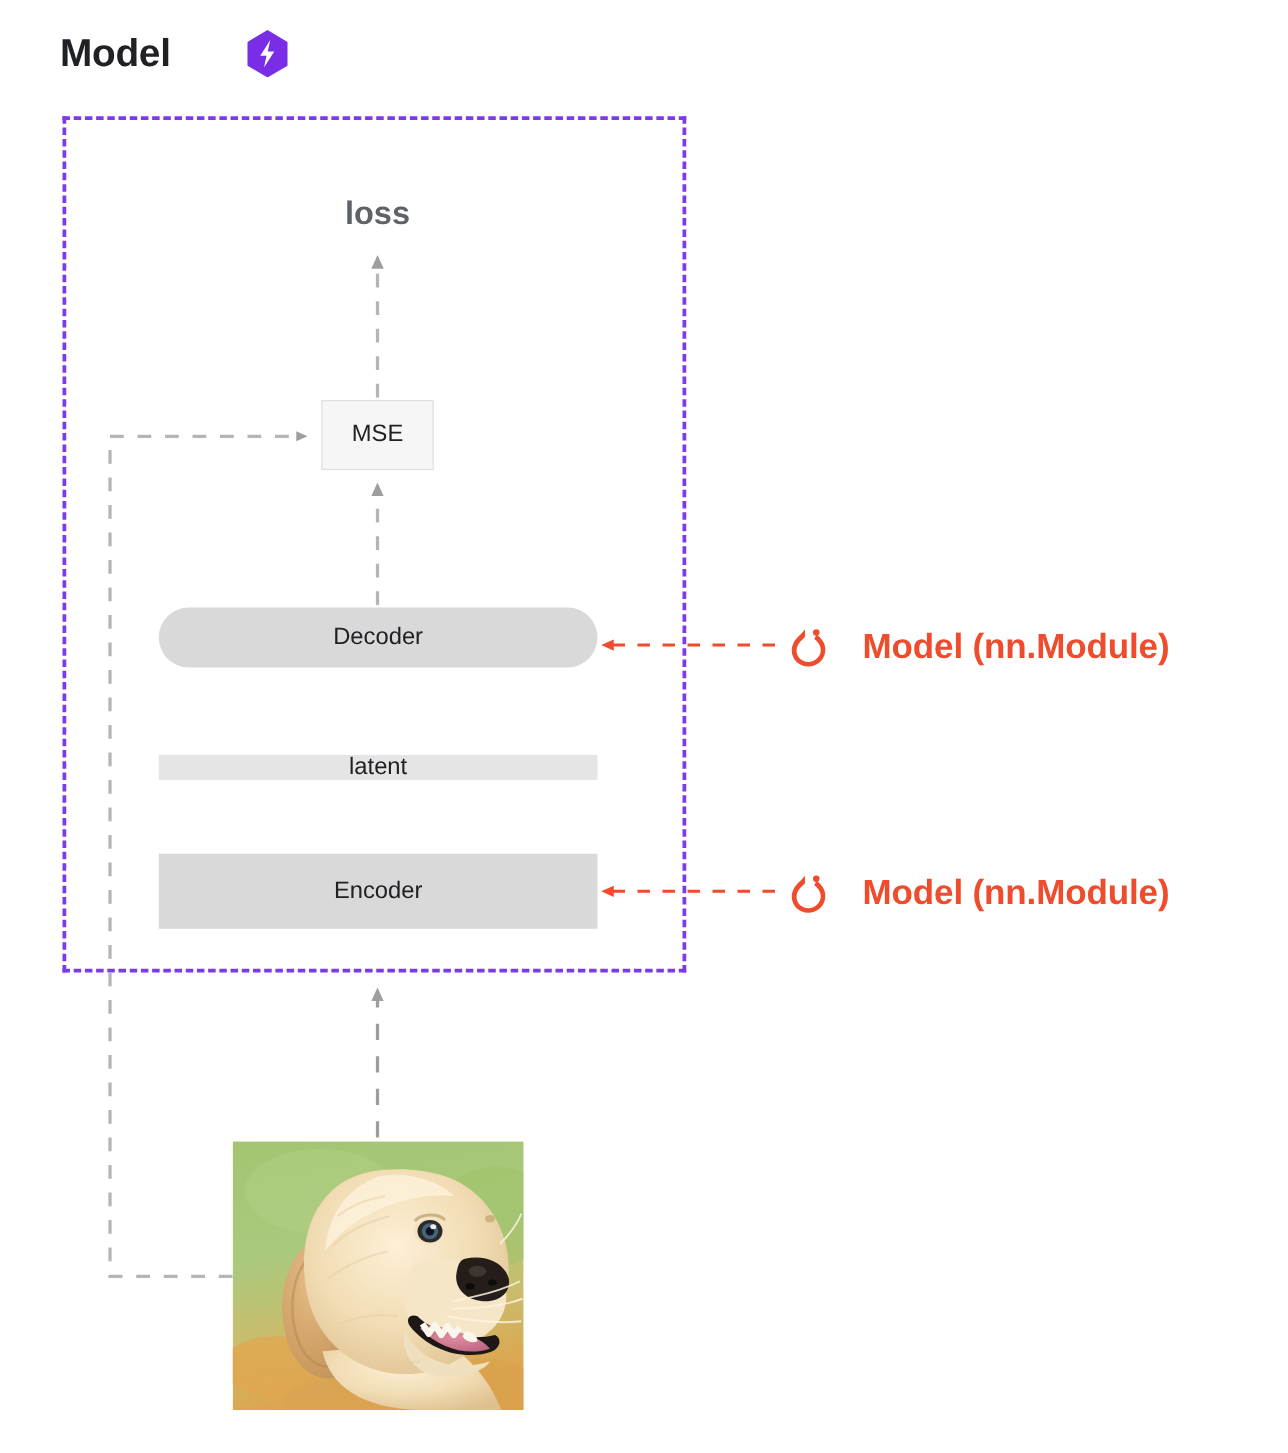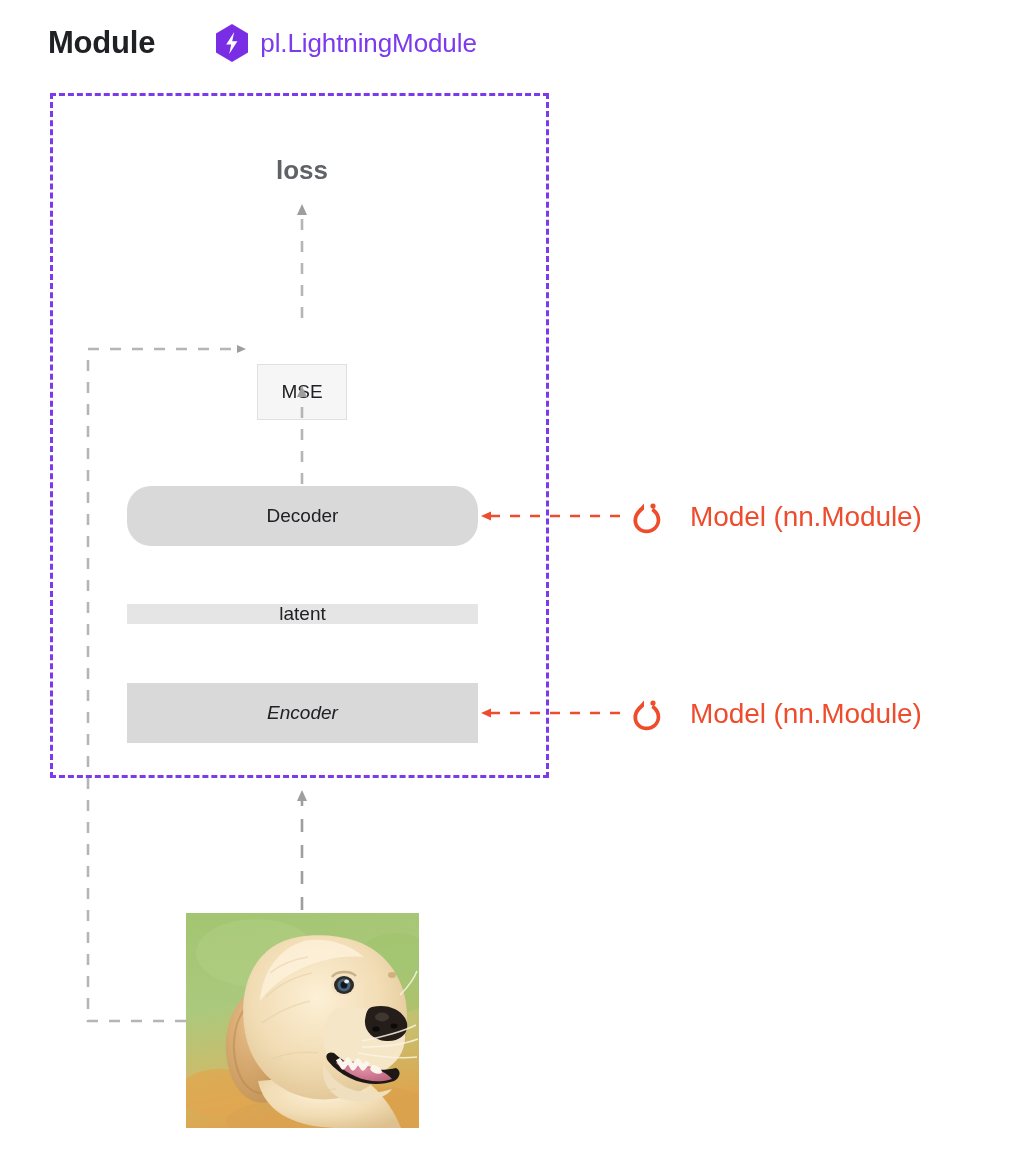--- a/index.html
+++ b/index.html
@@ -84,37 +84,36 @@
     width: 90px;
     height: 56px;
     background: #f6f6f6;
     border: 1px solid #e0e0e0;
     box-sizing: border-box;
     display: flex;
     align-items: center;
     justify-content: center;
     font-size: 19px;
     color: #202124;
-    margin-top: 44px;
   }
 
   .net-block {
     position: absolute;
     left: 127px;
     width: 351px;
     background: #d9d9d9;
     display: flex;
     align-items: center;
     justify-content: center;
     font-size: 19px;
     color: #202124;
     box-sizing: border-box;
   }
-  #decoder-box { top: 486px; height: 60px; border-radius: 24px; }
-  #encoder-box { top: 683px; height: 60px; font-style: italic; }
+  #decoder-box { top: 486px; height: 48px; border-radius: 24px; }
+  #encoder-box { top: 683px; height: 60px; }
 
   #latent-bar {
     position: absolute;
     left: 127px;
     top: 604px;
     width: 351px;
     height: 20px;
     background: #e5e5e5;
     display: flex;
     align-items: center;
@@ -144,20 +143,21 @@
     height: 1162px;
     pointer-events: none;
   }
 
   
   .model-annot {
     position: absolute;
     display: flex;
     align-items: center;
     height: 44px;
+    font-weight: bold;
   }
   #model-annot-decoder { left: 628px; top: 495px; }
   #model-annot-encoder { left: 628px; top: 692px; }
   .torch-icon {
     width: 38px;
     height: 40px;
     flex: none;
   }
   .torch-icon svg { display: block; }
   .model-annot-label {
@@ -167,30 +167,29 @@
     white-space: nowrap;
     letter-spacing: -0.1px;
   }
 </style>
 </head>
 <body>
 
 <div id="canvas">
 
   <div id="header-row">
-    <div id="system-title">Module</div>
+    <div id="system-title">Model</div>
 
     <div id="lightning-badge">
       <div id="lightning-hex">
         <svg width="34" height="38" viewBox="0 0 34 38">
           <polygon points="17,0 33,9.5 33,28.5 17,38 1,28.5 1,9.5" fill="#792ee5"></polygon>
           <polygon points="19.2,8 11.2,20.6 16.2,20.6 14.2,30 22.4,17.2 17.2,17.2" fill="#ffffff"></polygon>
         </svg>
       </div>
-      <div id="lightning-label">pl.LightningModule</div>
     </div>
   </div>
 
   <div id="system-box"></div>
 
   <div id="loss-label">loss</div>
 
   <div id="mse-box">MSE</div>
 
   <div id="decoder-box" class="net-block">Decoder</div>

